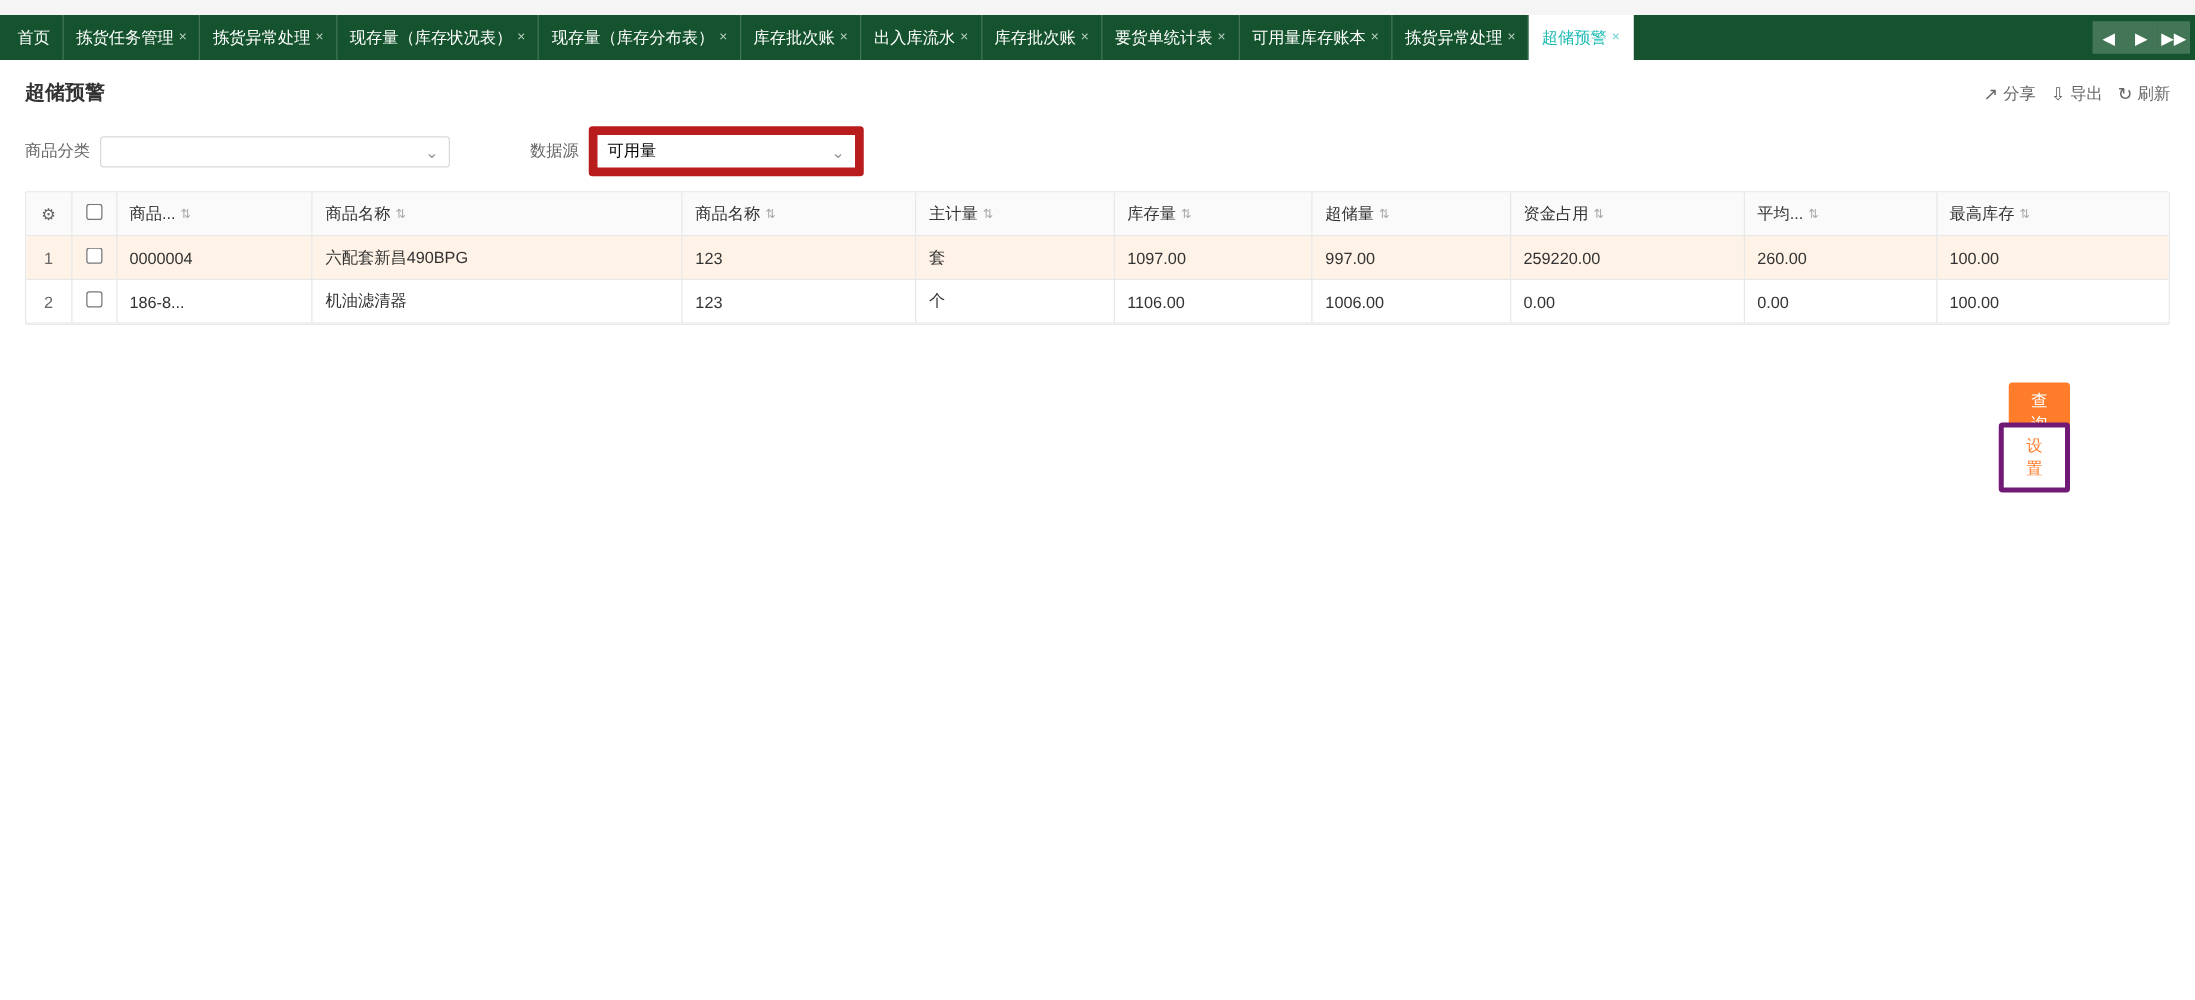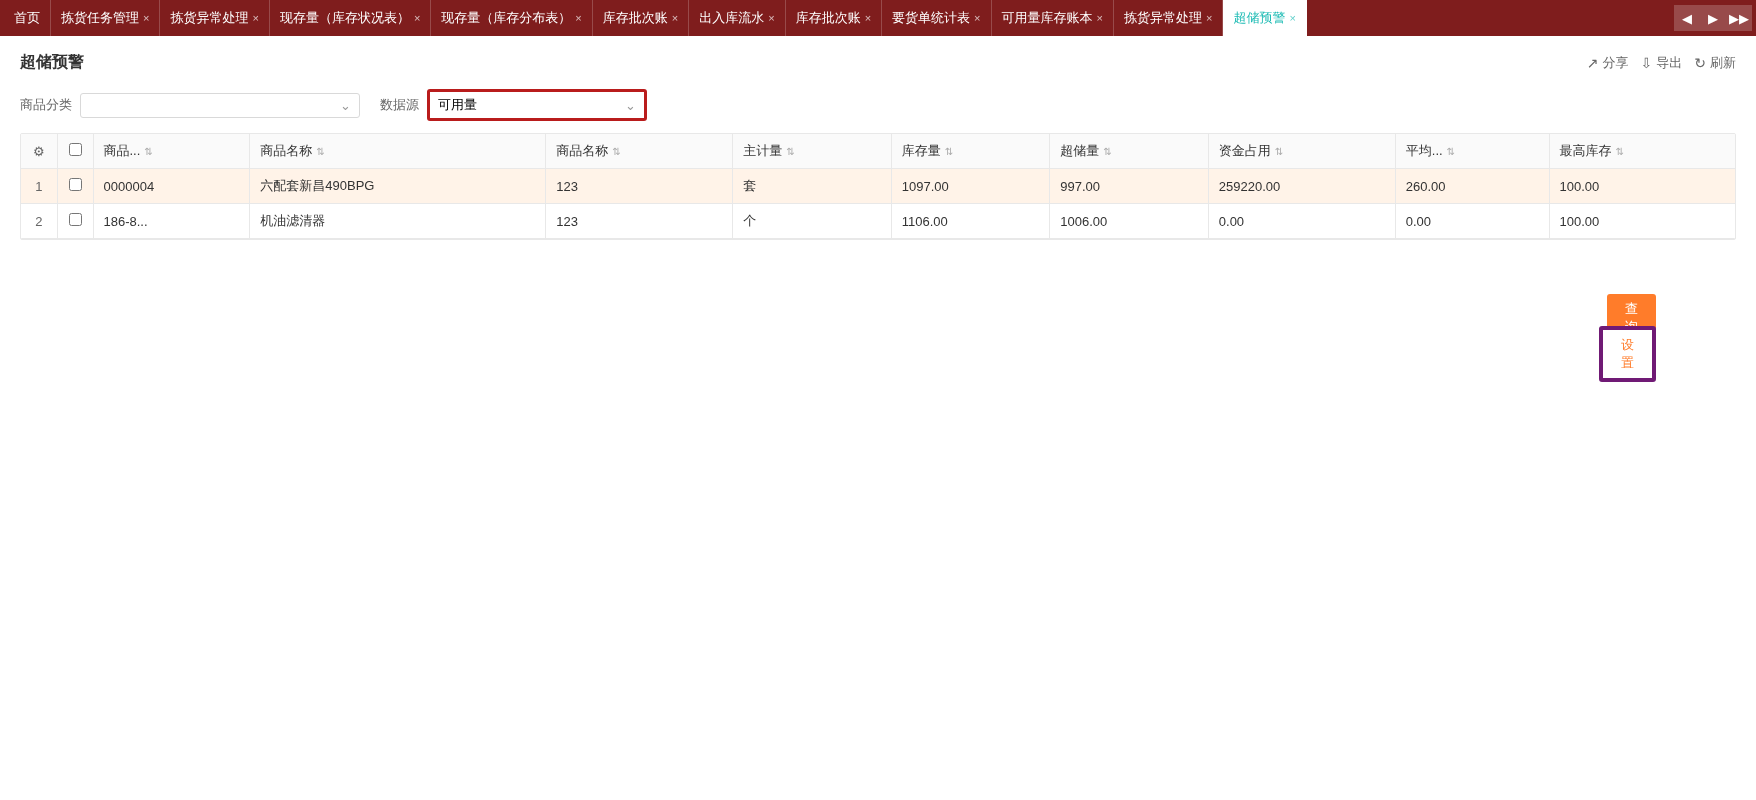--- a/index.html
+++ b/index.html
@@ -1,26 +1,27 @@
 <!DOCTYPE html>
 <html><head>
   <meta charset="utf-8">
   <style>
     * { box-sizing: border-box; margin: 0; padding: 0; font-family: 'Microsoft YaHei', Arial, sans-serif; font-size: 13px; }
     body { background: #f5f5f5; overflow-x: auto; }
 
     
     .top-nav {
-      background: #7f1d1d;
+      background: #14532d;
       display: flex;
       align-items: center;
       height: 36px;
       padding: 0 4px;
       overflow: hidden;
       flex-wrap: nowrap;
+      margin-top: 12px;
     }
     .nav-tab {
       display: flex;
       align-items: center;
       padding: 0 10px;
       height: 36px;
       color: #fff;
       white-space: nowrap;
       cursor: pointer;
       font-size: 12px;
@@ -113,25 +114,26 @@
       cursor: pointer;
       justify-content: space-between;
     }
     .filter-select-text { color: #999; }
     .filter-select-arrow { color: #999; }
 
     .filter-item-data {
       display: flex;
       align-items: center;
       gap: 8px;
+      margin-left: 44px;
     }
     .filter-select-data {
       display: flex;
       align-items: center;
-      border: 3px solid #b91c1c;
+      border: 7px solid #b91c1c;
       border-radius: 3px;
       padding: 4px 8px;
       min-width: 220px;
       background: #fff;
       cursor: pointer;
       justify-content: space-between;
     }
 
     .btn-query {
       position: absolute;

